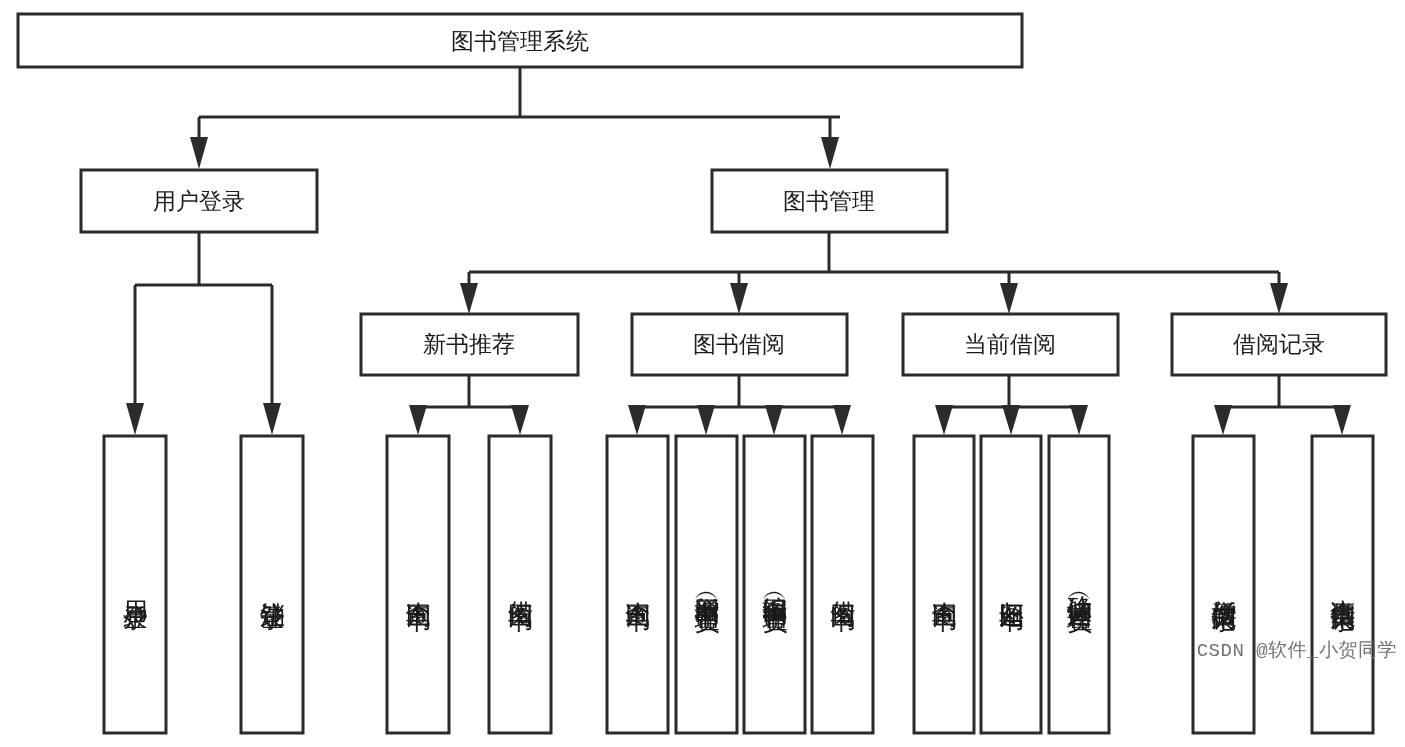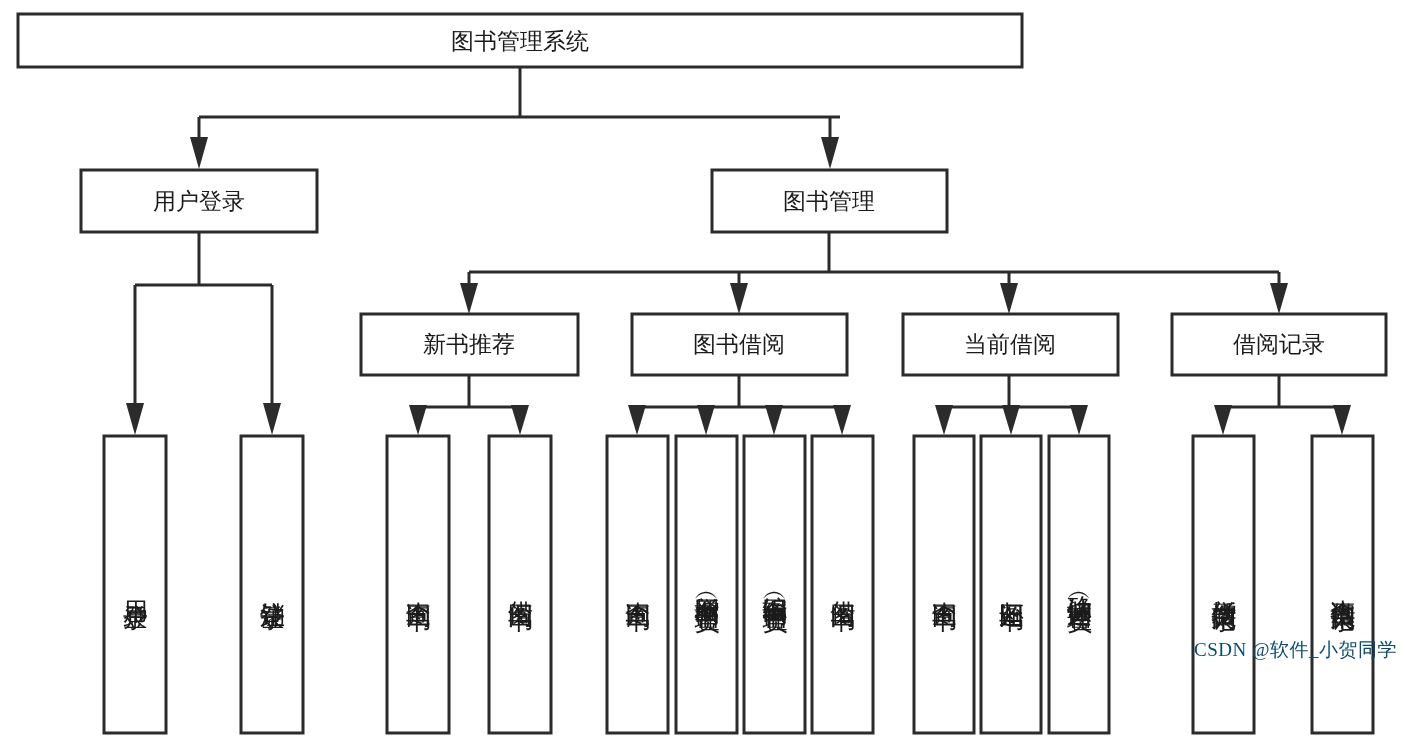--- a/index.html
+++ b/index.html
@@ -69,23 +69,23 @@
     line-height: 1.12;
     letter-spacing: 2px;
     color: #1b1b1b;
     white-space: nowrap;
     text-align: center;
   }
   .watermark {
     position: absolute;
     right: 8px;
     bottom: 4px;
-    font-family: Liberation Serif, serif;
+    font-family: Liberation Mono, monospace;
     font-size: 19px;
-    color: #0c4a6e;
+    color: #737373;
     letter-spacing: 0.5px;
     white-space: nowrap;
   }
 </style>
 </head>
 <body>
 
 <div id="diagram-root">
 
   <svg class="flow" viewBox="0 0 1405 747" xmlns="http://www.w3.org/2000/svg">

